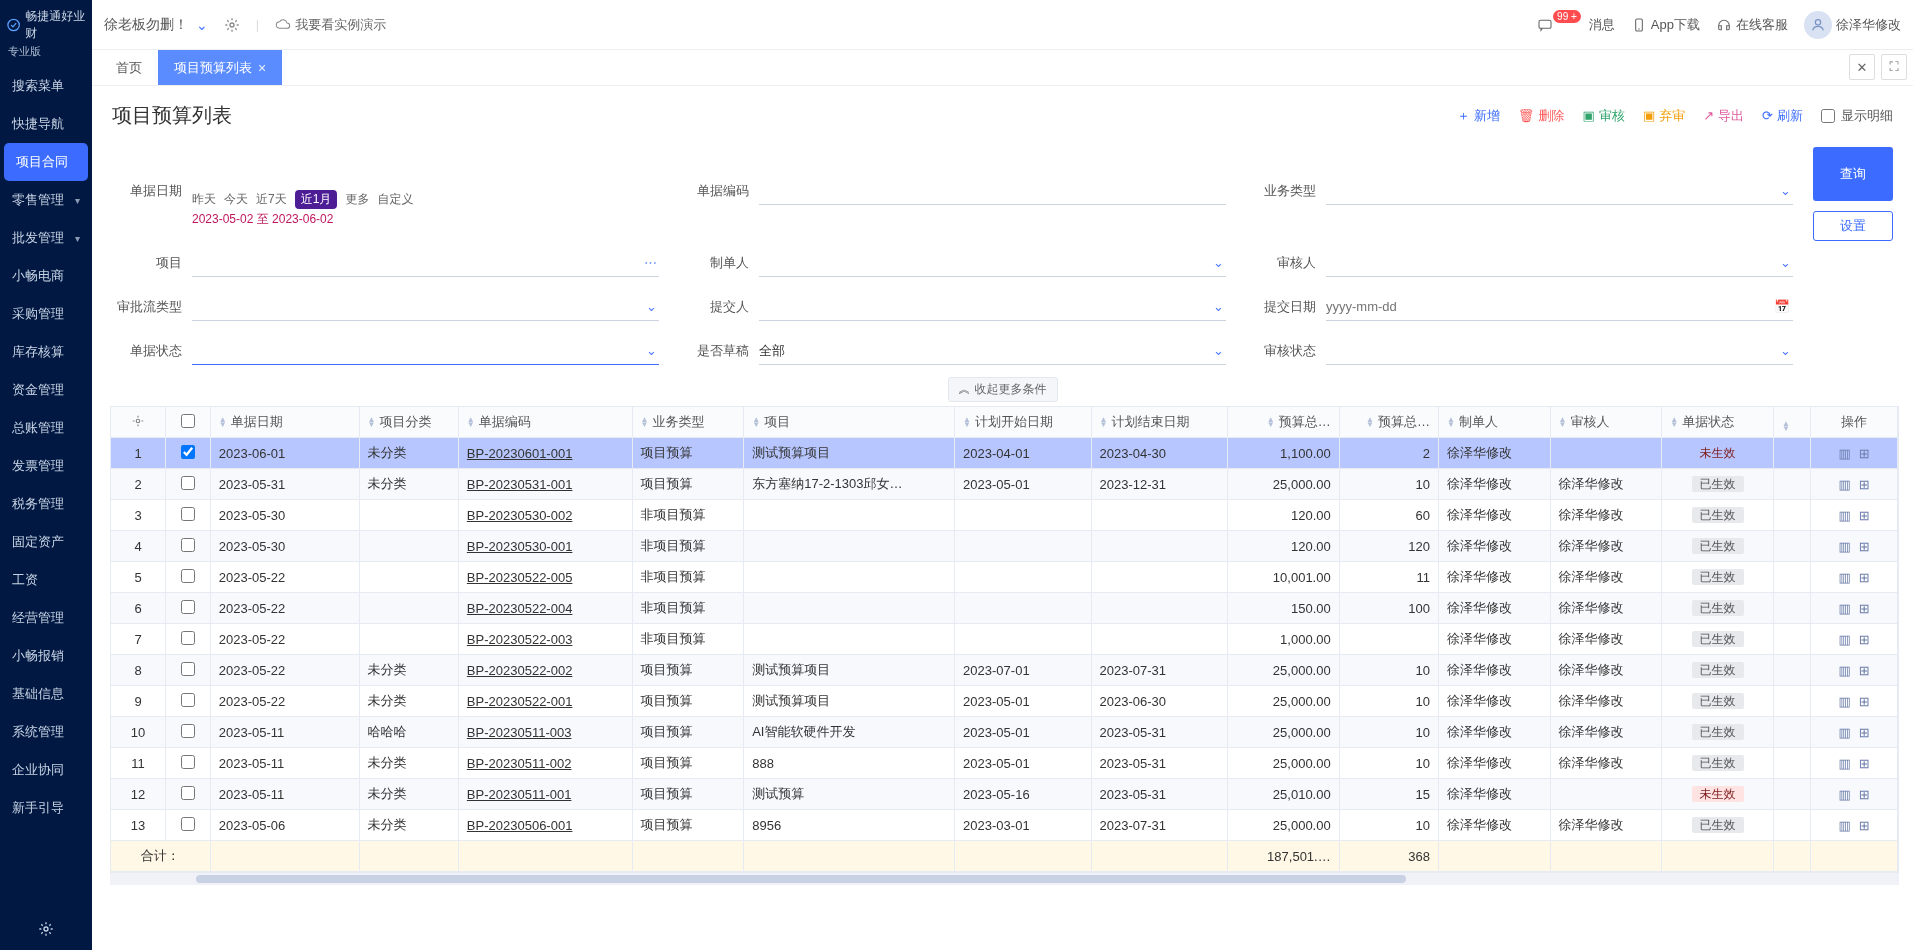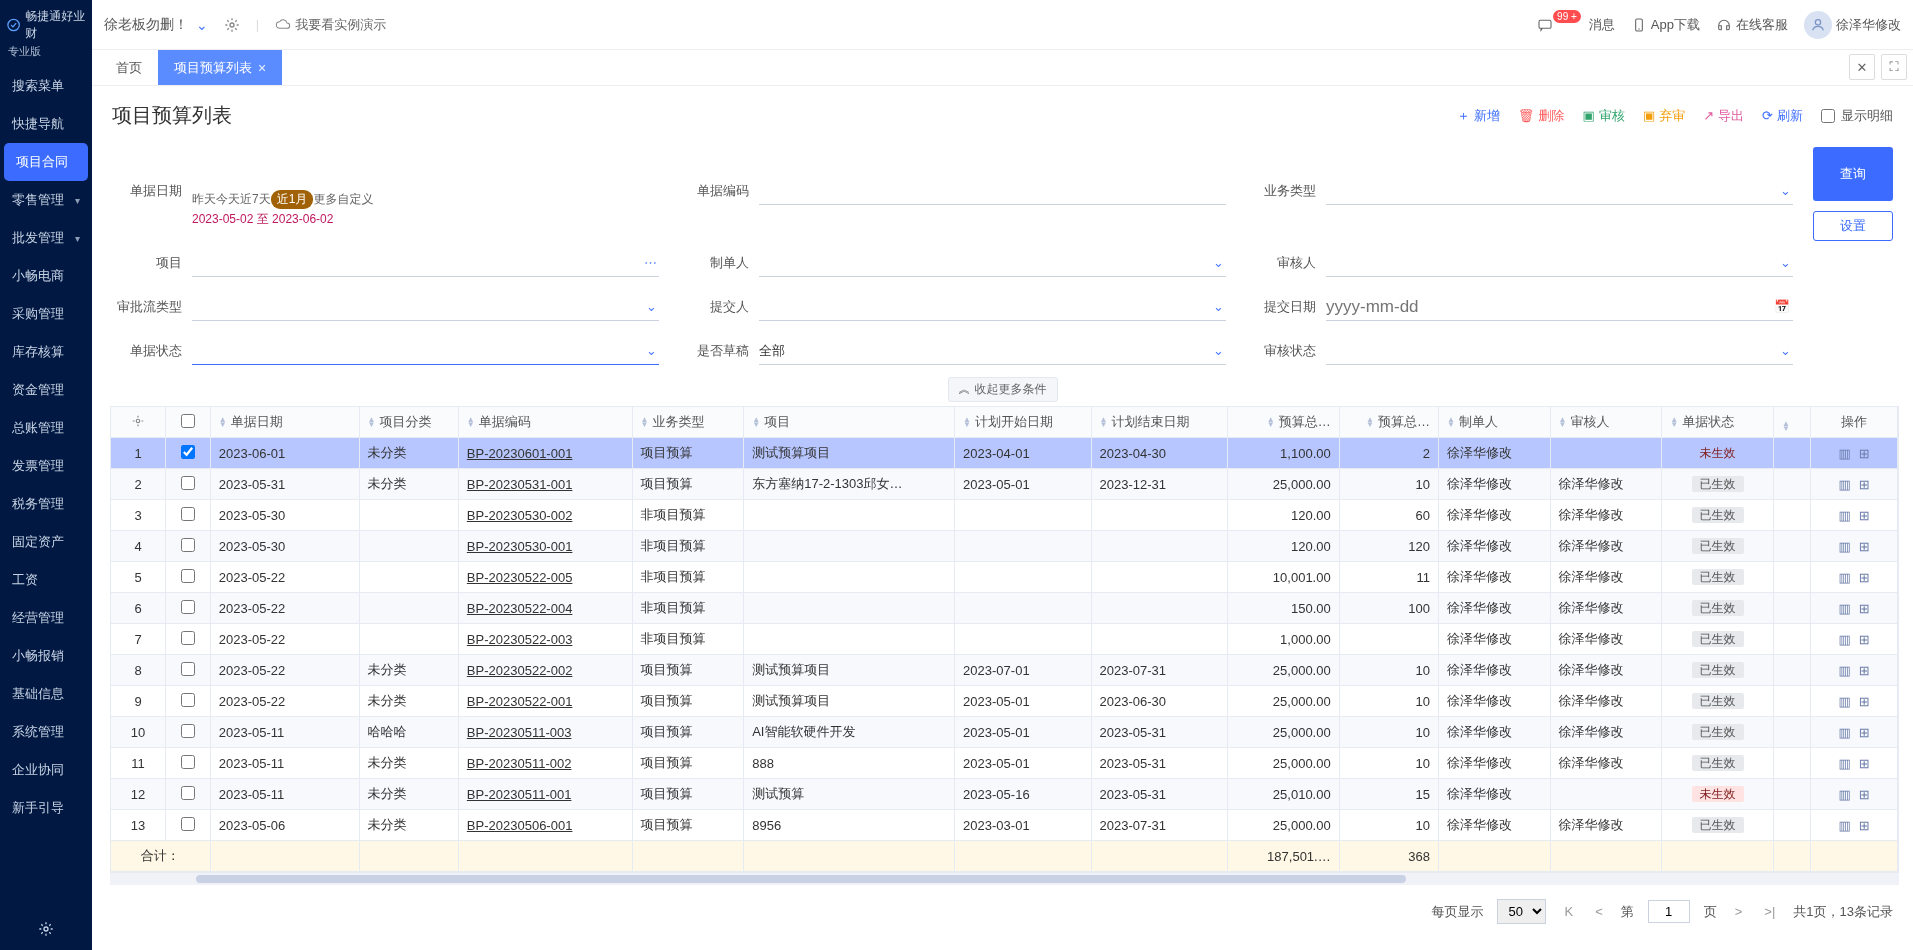--- a/index.html
+++ b/index.html
@@ -52,24 +52,24 @@
 .chk-detail { display: flex; align-items: center; gap: 6px; color: #555; }
 
 
 .filters { padding: 4px 20px 0; }
 .frow { display: flex; }
 .fgroup { flex: 1; display: flex; align-items: center; padding: 8px 20px 8px 0; min-width: 0; }
 .fside { width: 80px; flex-shrink: 0; display: flex; flex-direction: column; gap: 10px; padding-top: 6px; }
 .flabel { width: 80px; text-align: right; padding-right: 10px; color: #555; flex-shrink: 0; }
 .fcontrol { flex: 1; border-bottom: 1px solid #ccd3e0; height: 28px; display: flex; align-items: center; position: relative; color: #333; min-width: 0; }
 .fcontrol .caret, .fcontrol .dots, .fcontrol .cal { position: absolute; right: 2px; color: #4a7bff; cursor: pointer; }
-.fcontrol input { border: none; outline: none; width: 100%; font-size: 17px; background: transparent; }
-.date-pills { display: flex; align-items: center; font-size: 12px; color: #666; margin-top: 36px; }
+.fcontrol input { border: none; outline: none; width: 100%; font-size: 13px; background: transparent; }
+.date-pills { display: flex; gap: 8px; align-items: center; font-size: 12px; color: #666; margin-top: 36px; }
 .date-pills .pill { cursor: pointer; }
-.date-pills .pill.active { background: #a16207; color: #fff; padding: 1px 6px; border-radius: 9px; }
+.date-pills .pill.active { background: #4c1d95; color: #fff; padding: 1px 6px; border-radius: 4px; }
 .date-range { font-size: 12px; color: #be185d; margin-top: 2px; }
 .btn-primary { background: #3b6cff; color: #fff; border: none; padding: 18px 18px; border-radius: 3px; cursor: pointer; font-size: 13px; }
 .btn-outline { background: #fff; color: #3b6cff; border: 1px solid #3b6cff; padding: 5px 18px; border-radius: 3px; cursor: pointer; font-size: 13px; }
 .collapse-bar { text-align: center; padding: 4px 0; }
 .collapse-chip { display: inline-flex; align-items: center; gap: 4px; font-size: 12px; color: #666; background: #f4f6fa; border: 1px solid #e3e8f0; padding: 3px 10px; border-radius: 3px; cursor: pointer; }
 
 
 .table-wrap { padding: 0 14px 0 18px; }
 .table-scroll { overflow-x: auto; border: 1px solid #e6eaf2; }
 table { border-collapse: collapse; width: 100%; min-width: 1480px; table-layout: fixed; }
@@ -765,26 +765,14 @@
                 <td class="col-ops"></td>
               </tr>
             </tbody>
         </table>
       </div>
       <div class="hscroll">
           <div class="thumb"></div>
         </div>
     </div>
 
-    <div class="pager">
-      <span>每页显示</span>
-      <select><option>50</option></select>
-      <span class="pg-btn">K</span>
-      <span class="pg-btn">&lt;</span>
-      <span>第</span>
-      <input value="1" style="">
-      <span>页</span>
-      <span class="pg-btn">&gt;</span>
-      <span class="pg-btn">&gt;|</span>
-      <span>共1页，13条记录</span>
-    </div>
   </div>
 </div>
 
 </body></html>

